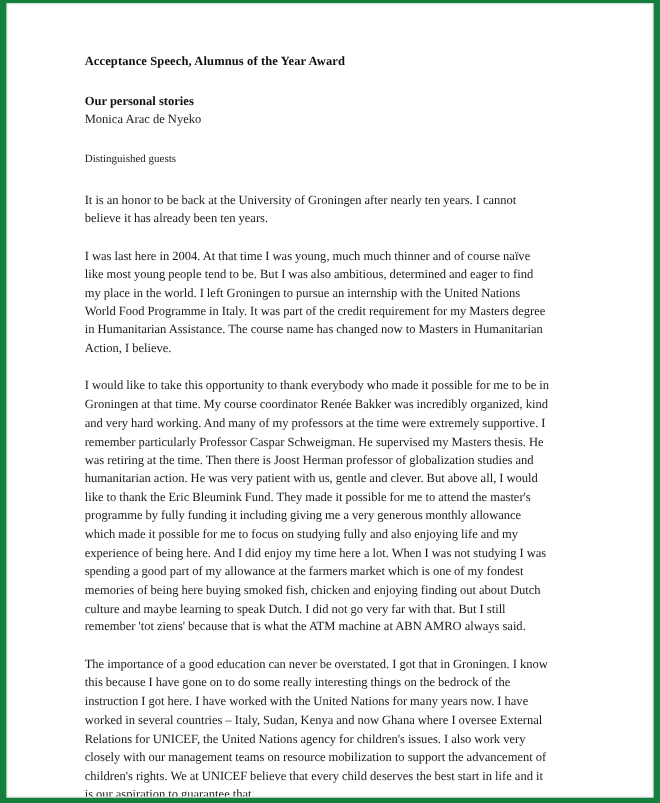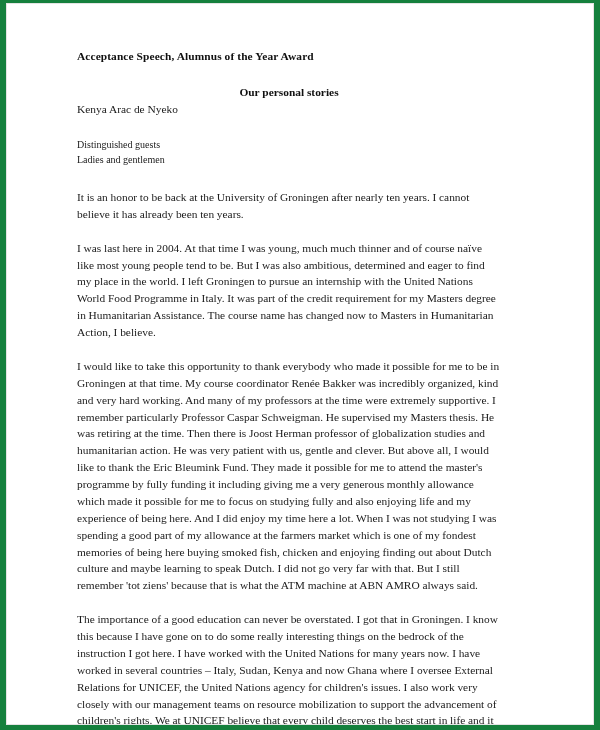--- a/index.html
+++ b/index.html
@@ -44,21 +44,20 @@
     letter-spacing: 0.1px;
     margin: 0 0 21px 0;
     line-height: 1.25;
   }
   .section-heading {
     font-size: 11.4px;
     font-weight: bold;
     color: #101010;
     margin: 0;
     line-height: 1.45;
-    text-align: center;
   }
   .author-line {
     font-size: 11.4px;
     color: #1a1a1a;
     margin: 0 0 21px 0;
     line-height: 1.45;
   }
   .salutation {
     font-size: 10px;
     color: #1a1a1a;
@@ -84,25 +83,24 @@
 <body>
 
 <div class="page-canvas">
   <div class="page-sheet">
     <div class="doc-body">
 
       <h1 class="doc-title">Acceptance Speech, Alumnus of the Year Award</h1>
 
       <p class="section-heading">Our personal stories</p>
 
-      <p class="author-line">Kenya Arac de Nyeko</p>
+      <p class="author-line">Monica Arac de Nyeko</p>
 
       <div class="salutation">
         <span class="sal-line">Distinguished guests</span>
-        <span class="sal-line">Ladies and gentlemen</span>
       </div>
 
       <p class="body-para">It is an honor to be back at the University of Groningen after nearly ten years. I cannot believe it has already been ten years.</p>
 
       <p class="body-para">I was last here in 2004. At that time I was young, much much thinner and of course naïve like most young people tend to be. But I was also ambitious, determined and eager to find my place in the world. I left Groningen to pursue an internship with the United Nations World Food Programme in Italy. It was part of the credit requirement for my Masters degree in Humanitarian Assistance. The course name has changed now to Masters in Humanitarian Action, I believe.</p>
 
       <p class="body-para">I would like to take this opportunity to thank everybody who made it possible for me to be in Groningen at that time. My course coordinator Renée Bakker was incredibly organized, kind and very hard working. And many of my professors at the time were extremely supportive. I remember particularly Professor Caspar Schweigman. He supervised my Masters thesis. He was retiring at the time. Then there is Joost Herman professor of globalization studies and humanitarian action. He was very patient with us, gentle and clever. But above all, I would like to thank the Eric Bleumink Fund. They made it possible for me to attend the master's programme by fully funding it including giving me a very generous monthly allowance which made it possible for me to focus on studying fully and also enjoying life and my experience of being here.  And I did enjoy my time here a lot. When I was not studying I was spending a good part of my allowance at the farmers market which is one of my fondest memories of being here buying smoked fish, chicken and enjoying finding out about Dutch culture and maybe learning to speak Dutch. I did not go very far with that. But I still remember 'tot ziens' because that is what the ATM machine at ABN AMRO always said.</p>
 
       <p class="body-para">The importance of a good education can never be overstated. I got that in Groningen. I know this because I have gone on to do some really interesting things on the bedrock of the instruction I got here. I have worked with the United Nations for many years now. I have worked in several countries – Italy, Sudan, Kenya and now Ghana where I oversee External Relations for UNICEF, the United Nations agency for children's issues. I also work very closely with our management teams on resource mobilization to support the advancement of children's rights. We at UNICEF believe that every child deserves the best start in life and it is our aspiration to guarantee that.</p>
 

